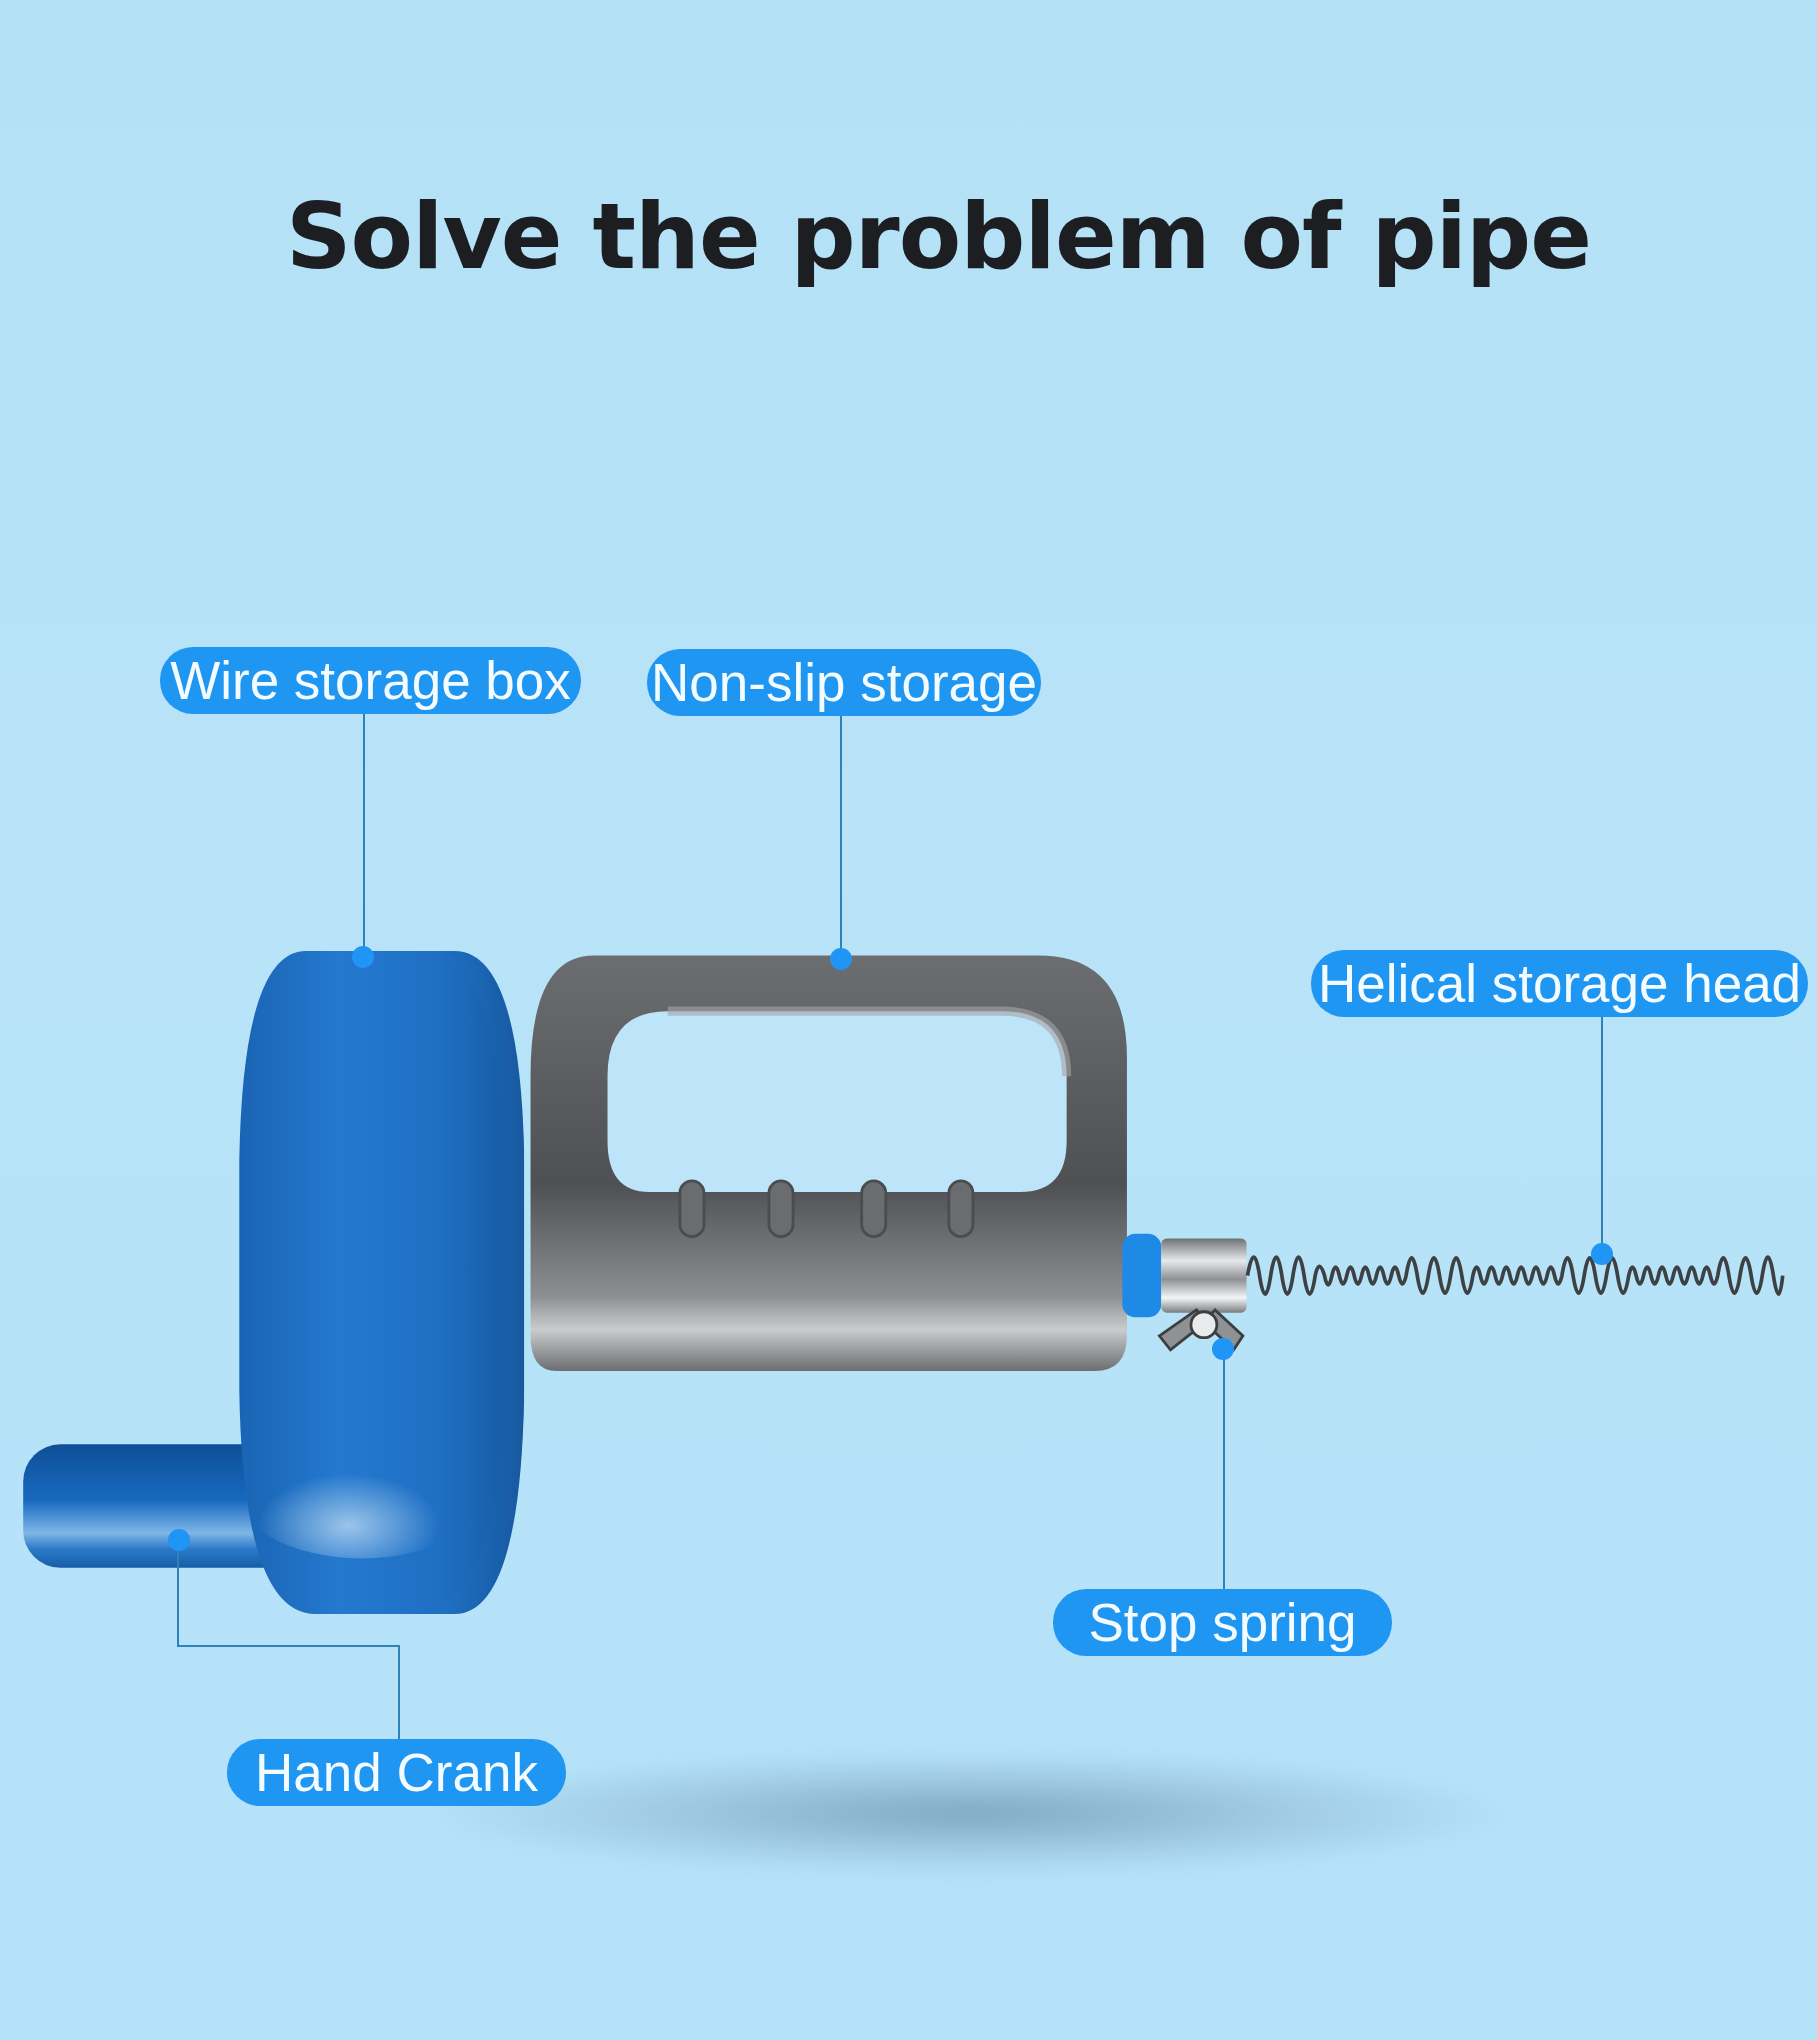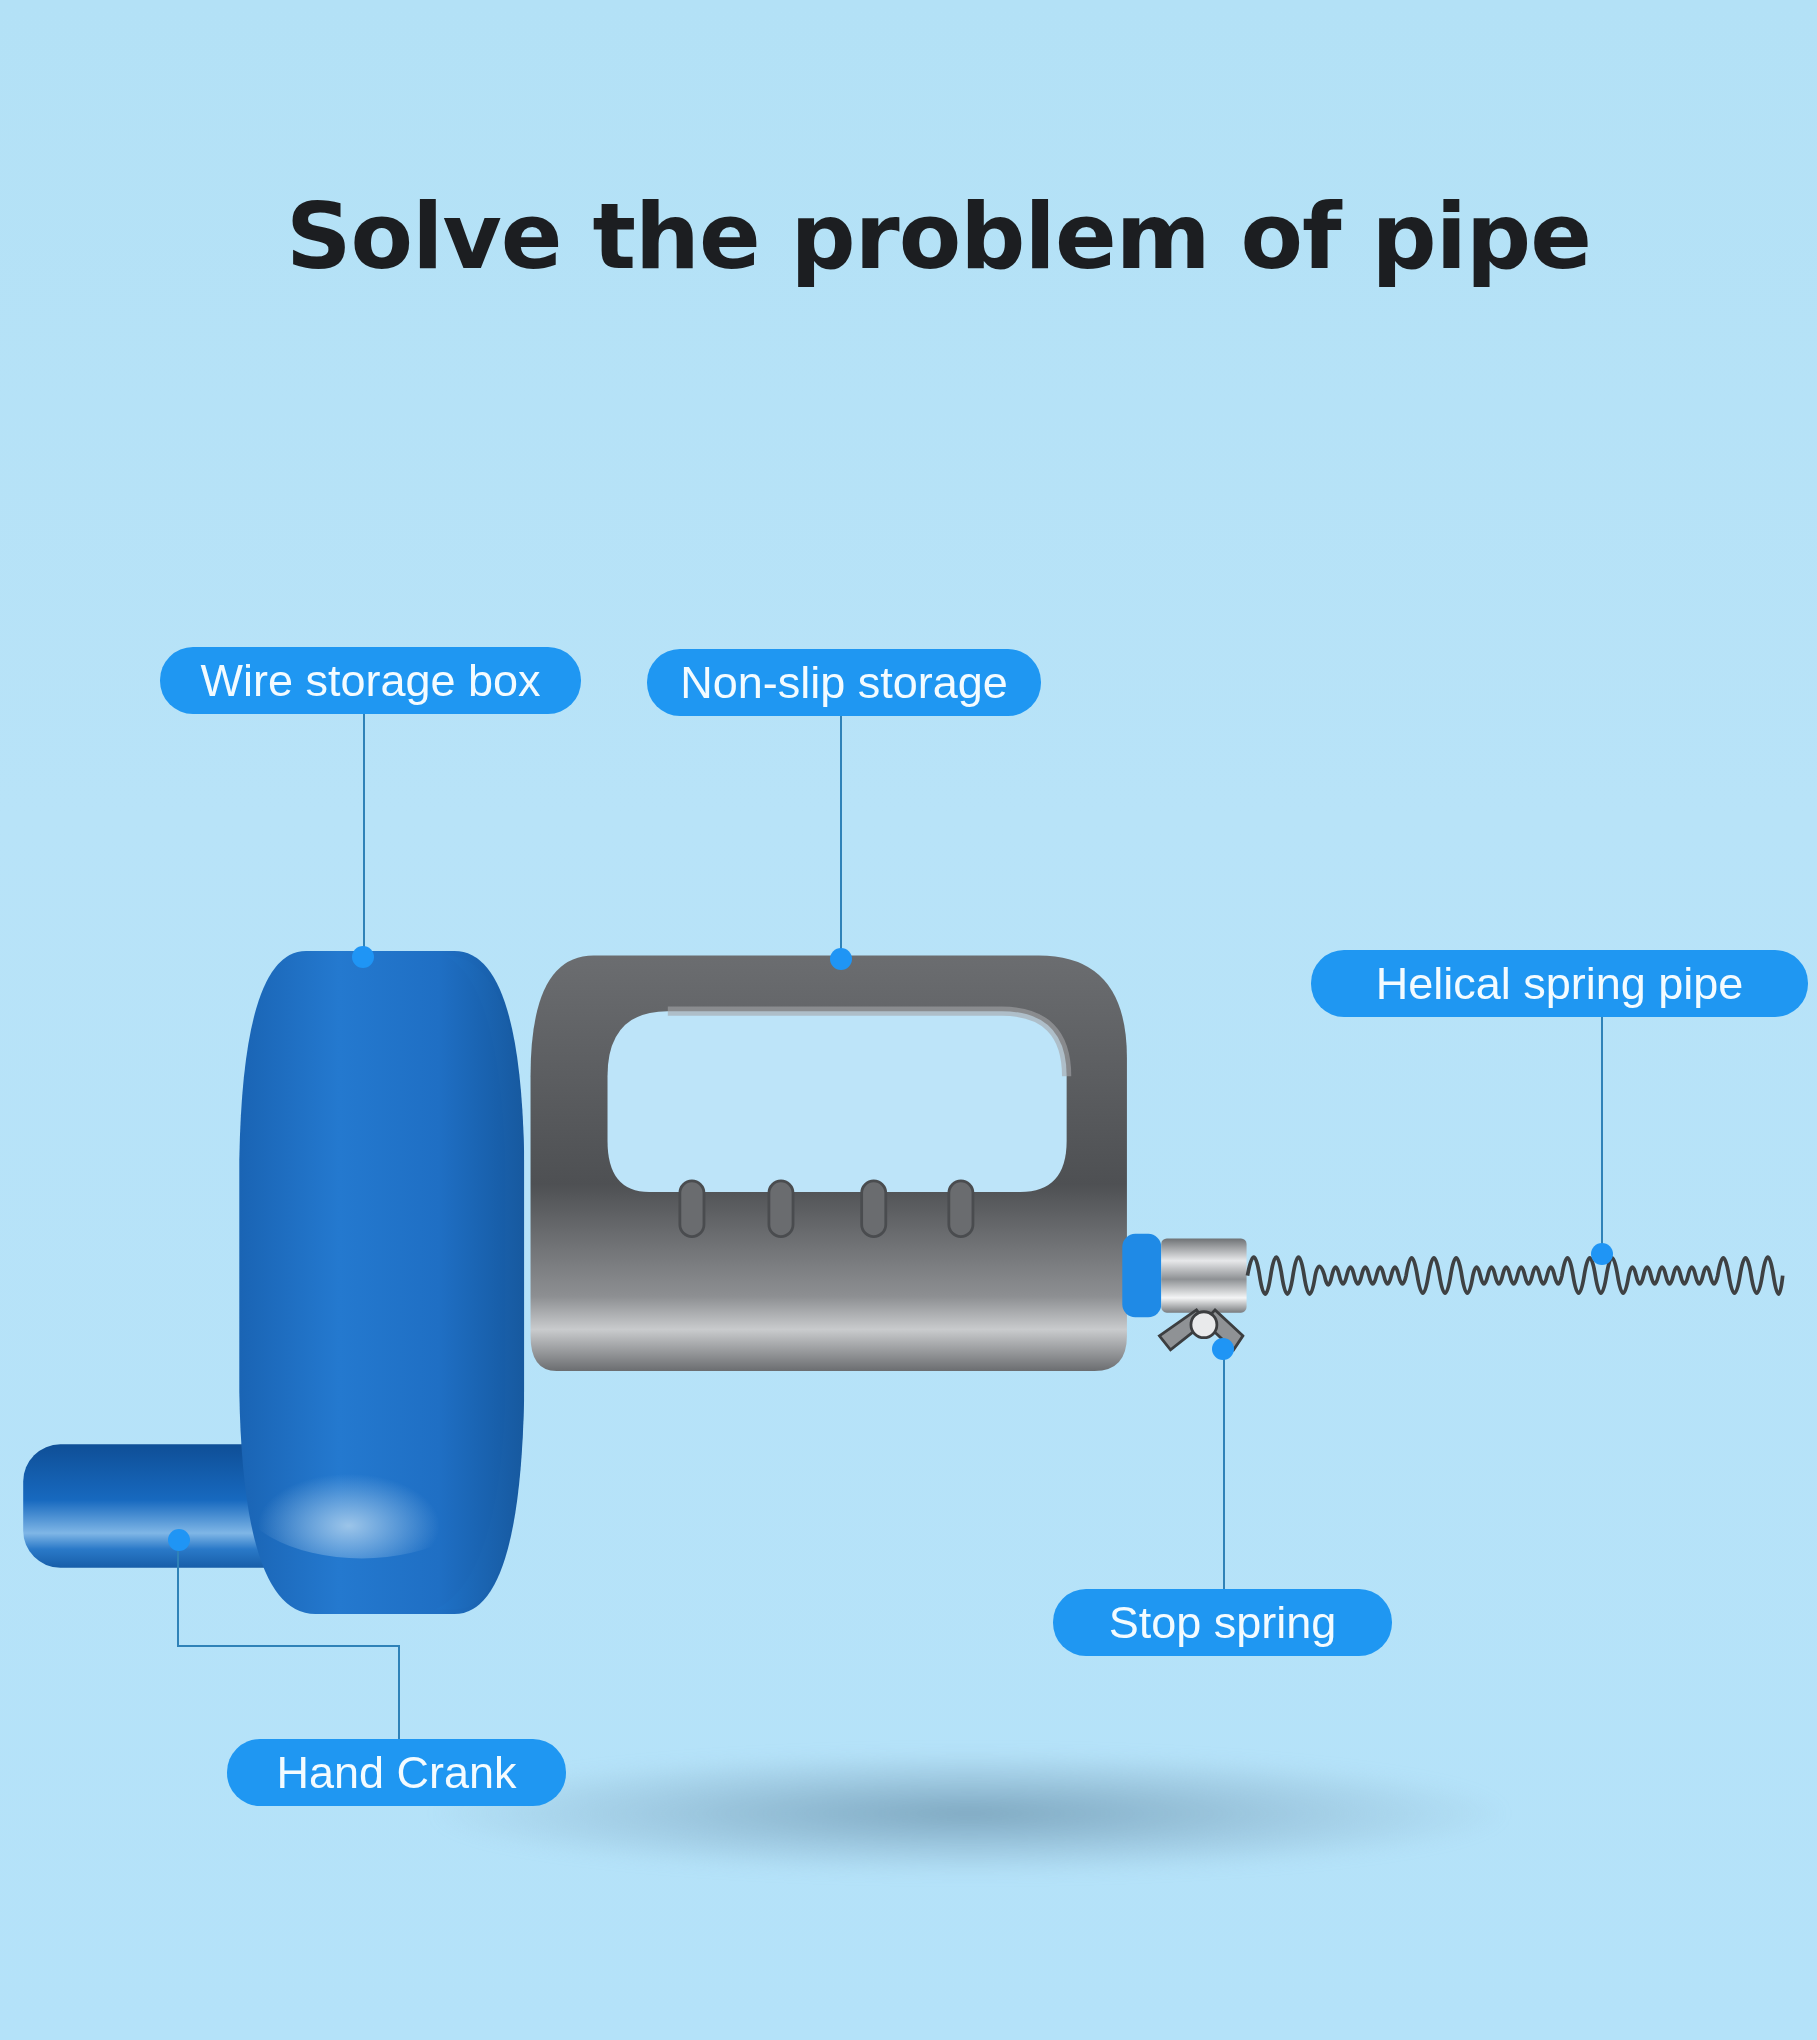--- a/index.html
+++ b/index.html
@@ -11,21 +11,21 @@
   .headline {
     position: absolute; left: 0; width: 100%; top: 167px;
     text-align: center; color: #1c1e21; font-weight: bold;
     font-size: 91px; line-height: 139px; letter-spacing: -0.9px; padding-left: 30px;
   }
   .headline span { display: block; }
 
   .label {
     position: absolute; height: 67px; border-radius: 33px;
     background: #1f97f2; color: #f3fbff;
-    font-size: 45px; line-height: 67px; text-align: center;
+    font-size: 53px; line-height: 67px; text-align: center;
     font-family: "Liberation Sans", sans-serif; letter-spacing: 0;
     white-space: nowrap;
   }
   .line { position: absolute; background: #2f82b8; }
   .dot {
     position: absolute; width: 22px; height: 22px; border-radius: 50%;
     background: #1f95f5;
   }
 
   .product { position: absolute; left: 0; top: 0; width: 1817px; height: 2041px; }
@@ -166,21 +166,21 @@
 <div class="line" style="left:398px; top:1645px; width:1.9px; height:96px;"></div>
 <div class="dot" style="left:168px; top:1529px;"></div>
 
 <div class="label" style="left:160px; top:647px; width:421px;">
   <span>Wire storage box</span>
 </div>
 <div class="label" style="left:647px; top:649px; width:394px;">
   <span>Non-slip storage</span>
 </div>
 <div class="label" style="left:1311px; top:950px; width:497px;">
-  <span>Helical spring pipe</span>
+  <span>Helical storage head</span>
 </div>
 <div class="label" style="left:1053px; top:1589px; width:339px;">
   <span>Stop spring</span>
 </div>
 <div class="label" style="left:227px; top:1739px; width:339px;">
   <span>Hand Crank</span>
 </div>
 
 
 </body></html>

